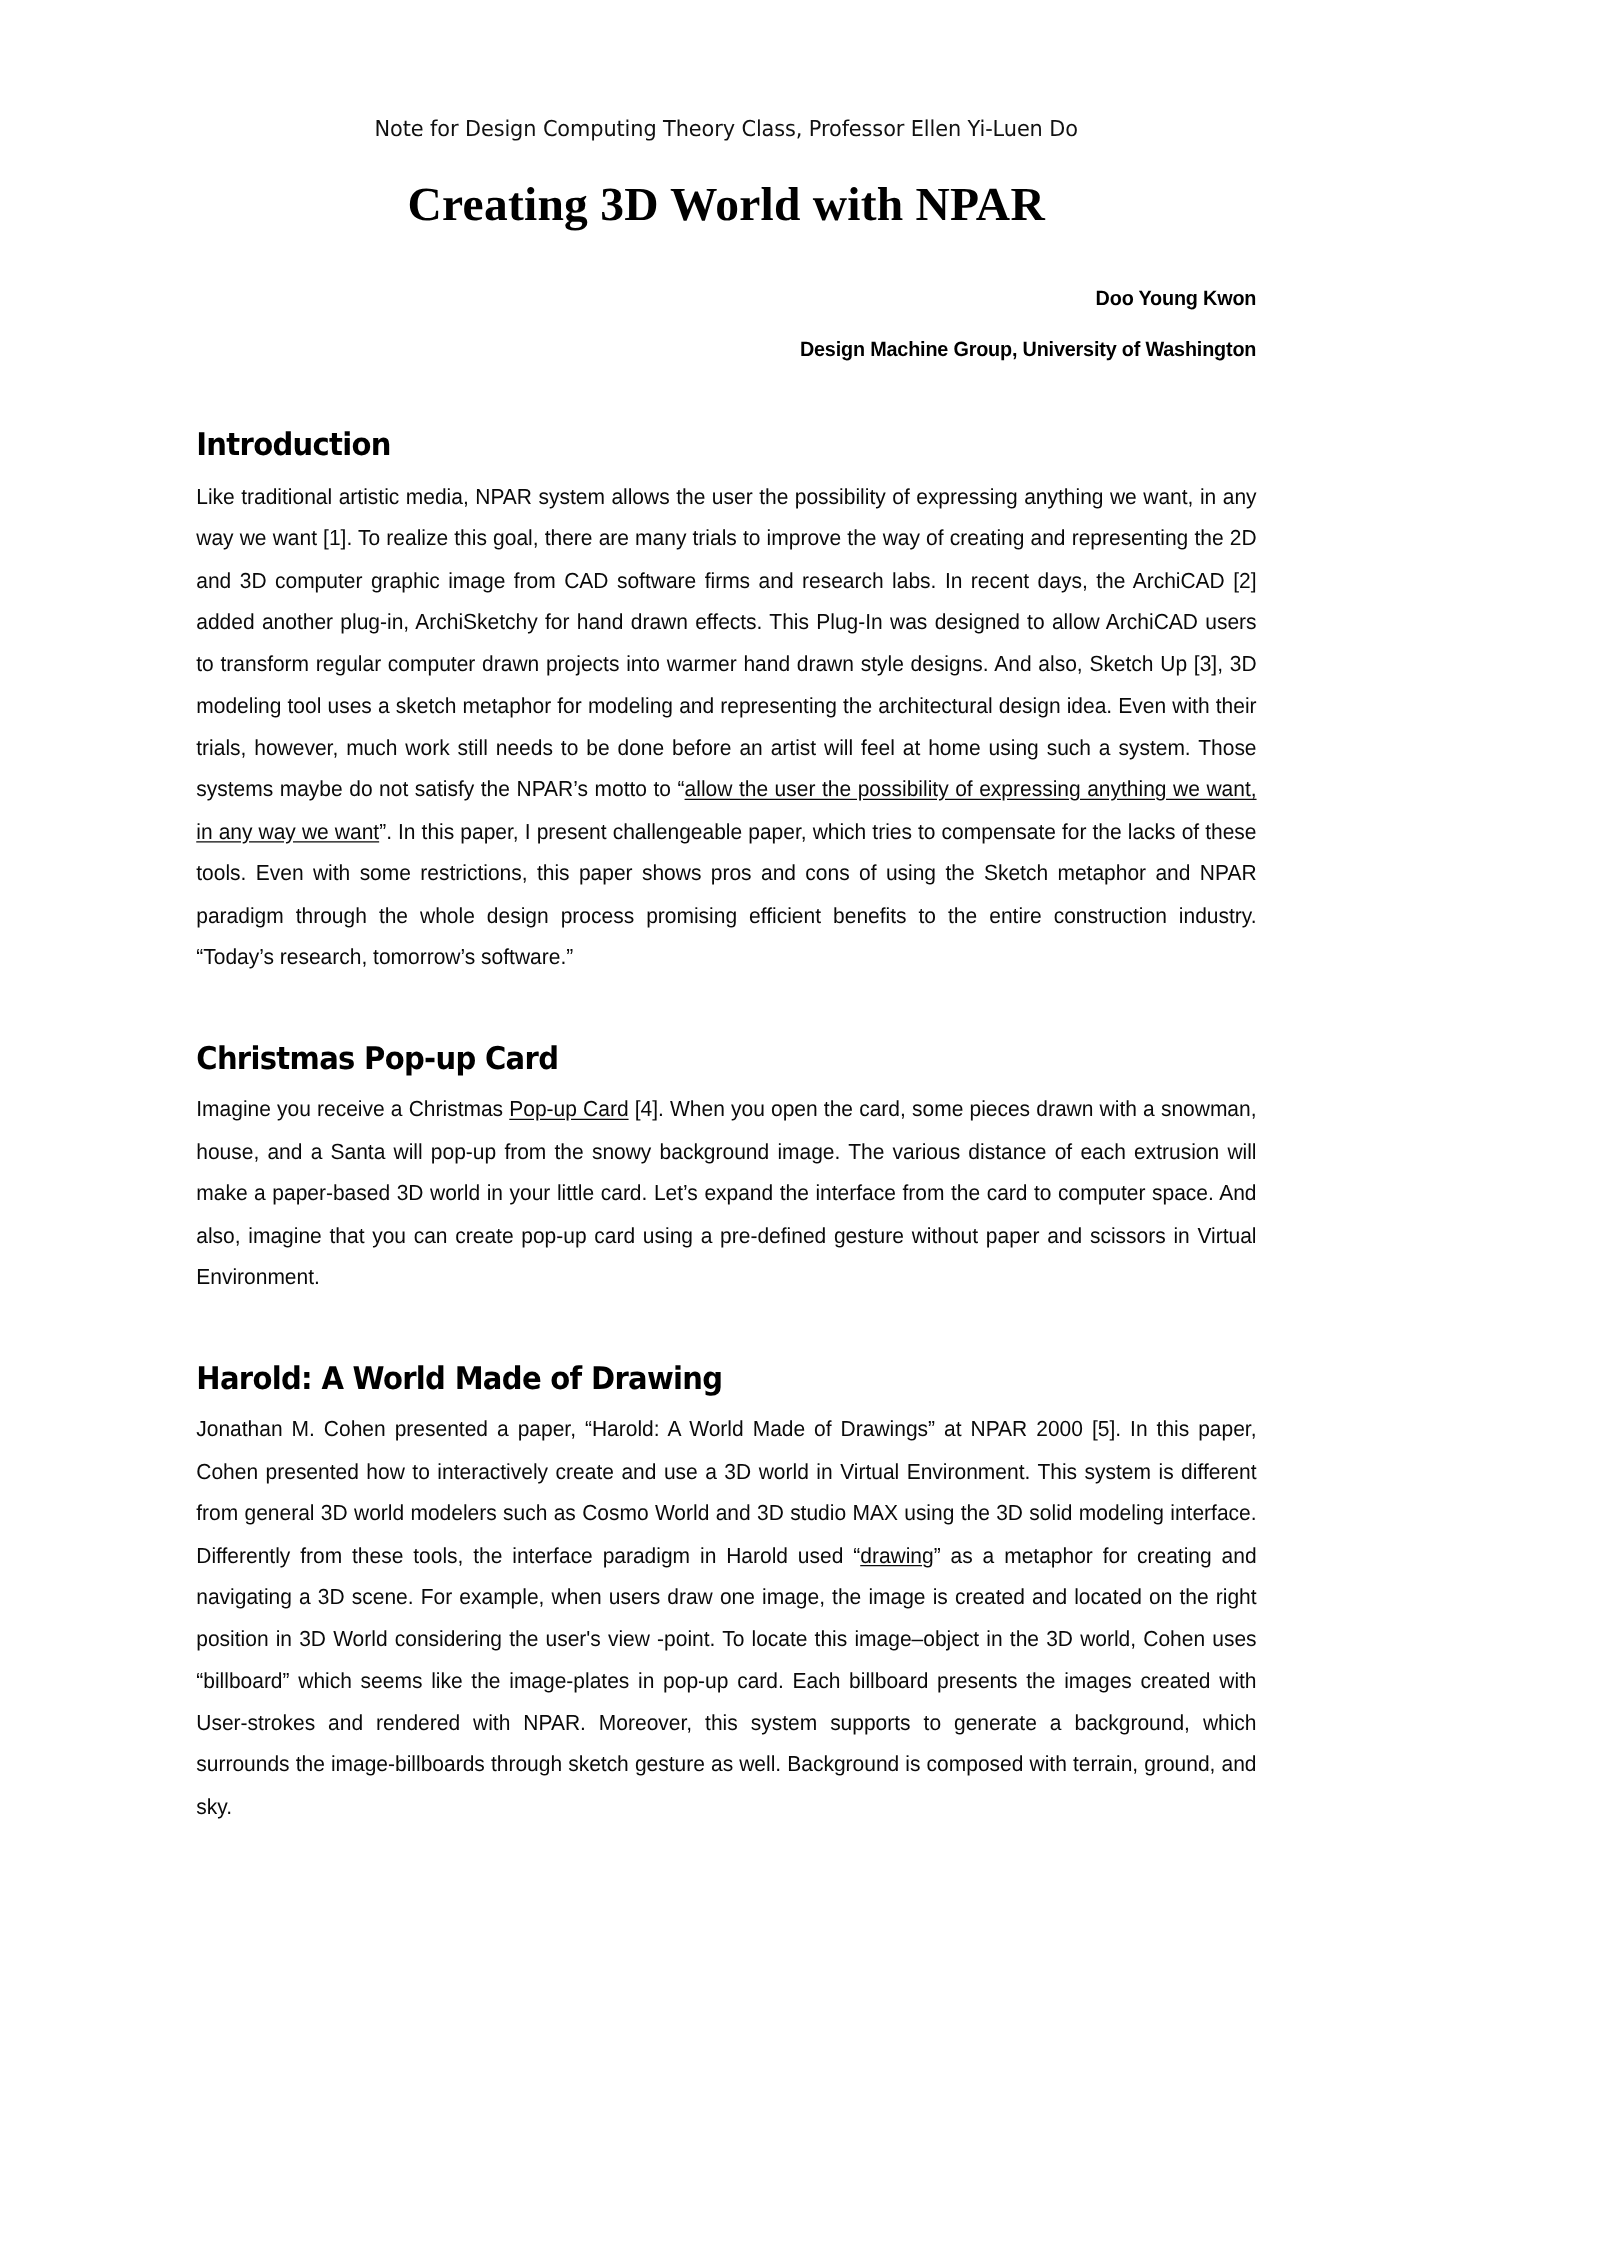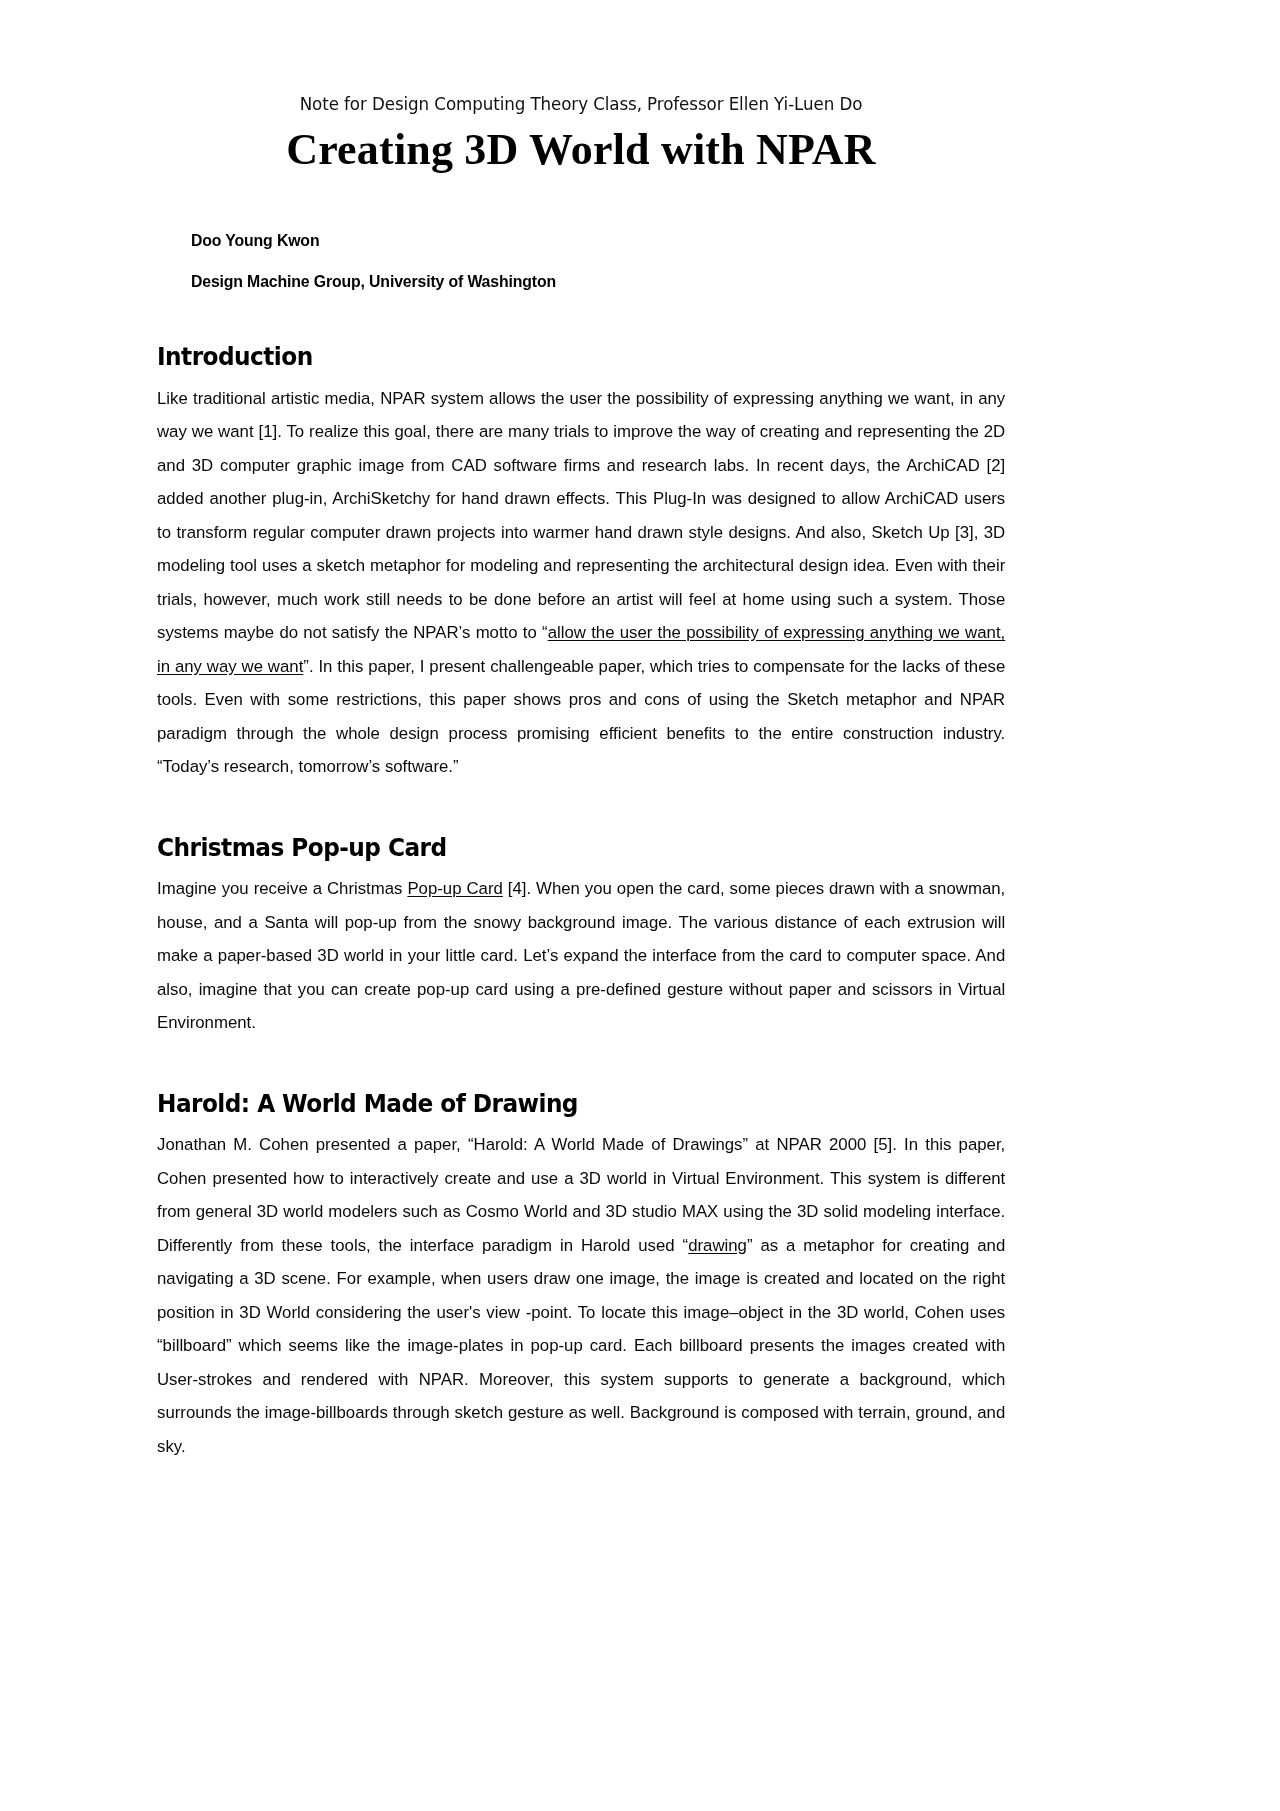--- a/index.html
+++ b/index.html
@@ -38,32 +38,33 @@
     font-family: "DejaVu Sans", sans-serif;
     font-size: 17.5px;
     font-weight: 400;
     letter-spacing: -0.1px;
     color: #111111;
     transform: scaleX(0.955);
     transform-origin: center center;
   }
 
   .doc-title {
-    margin-top: 10px;
+    margin-top: 28px;
     text-align: center;
     font-family: "Liberation Serif", "DejaVu Serif", serif;
-    font-size: 44px;
+    font-size: 38px;
     font-weight: bold;
     letter-spacing: 0.2px;
     color: #000000;
   }
 
   
   .author-block {
-    margin-top: 56px;
+    margin-top: 44px;
+    text-align: right;
   }
   .author-name {
     font-family: "Liberation Sans", sans-serif;
     font-size: 16.5px;
     font-weight: bold;
     letter-spacing: -0.15px;
     color: #000000;
     transform: scaleX(0.96);
     transform-origin: right center;
     display: block;

